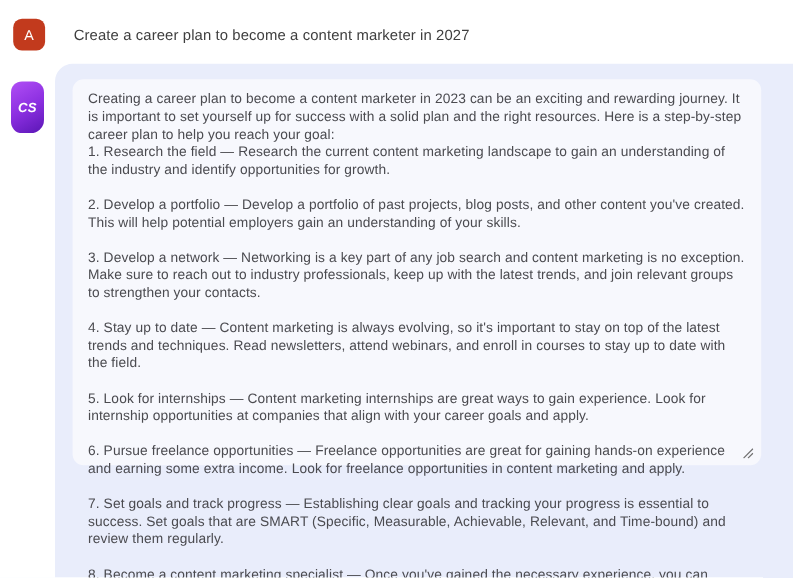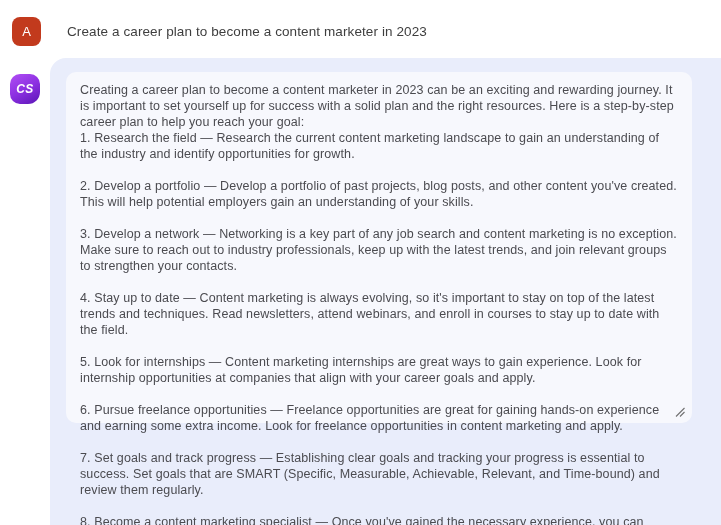--- a/index.html
+++ b/index.html
@@ -51,21 +51,21 @@
     width: 671px;
     height: 467px;
     background: #e9edfb;
     border-radius: 16px 0 0 0;
   }
   .avatar-assistant {
     position: absolute;
     left: 10px;
     top: 74px;
     width: 30px;
-    height: 30px;
+    height: 47px;
     border-radius: 10px 10px 12px 10px;
     background: linear-gradient(150deg, #b14ff5 0%, #8b2fe0 52%, #5a16b5 100%);
     color: #ffffff;
     font-size: 12px;
     font-weight: bold;
     font-style: italic;
     letter-spacing: 0.3px;
     display: flex;
     align-items: center;
     justify-content: center;
@@ -97,21 +97,21 @@
     cursor: nwse-resize;
   }
 </style>
 </head>
 <body>
 
 <div class="stage">
 
   <div class="user-row">
     <div class="avatar-user">A</div>
-    <div class="question-text">Create a career plan to become a content marketer in 2023</div>
+    <div class="question-text">Create a career plan to become a content marketer in 2027</div>
   </div>
 
   <div class="assistant-panel"></div>
 
   <div class="avatar-assistant">CS</div>
 
   <div class="response-box">
     <div class="response-text">Creating a career plan to become a content marketer in 2023 can be an exciting and rewarding journey. It is important to set yourself up for success with a solid plan and the right resources. Here is a step-by-step career plan to help you reach your goal:
 1. Research the field — Research the current content marketing landscape to gain an understanding of the industry and identify opportunities for growth.
 

